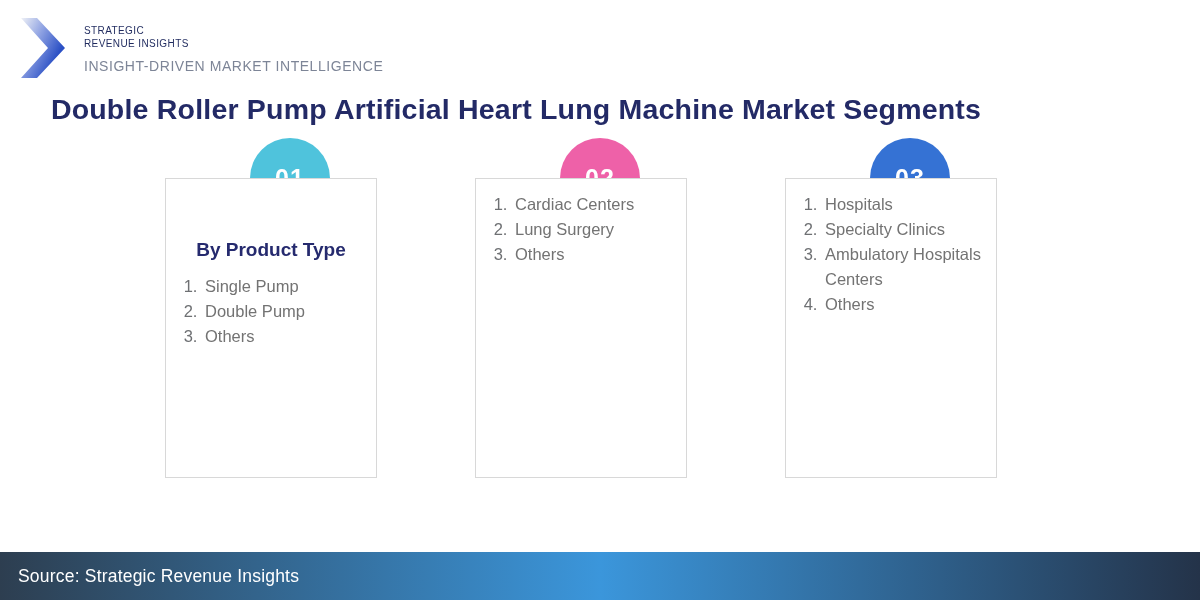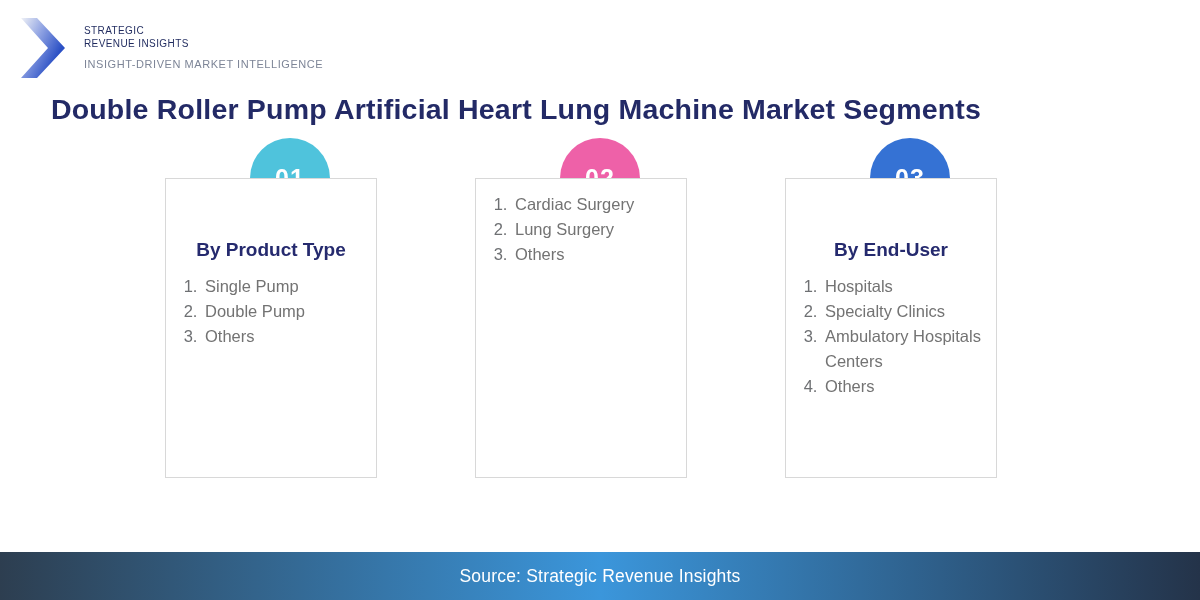--- a/index.html
+++ b/index.html
@@ -10,21 +10,21 @@
     background: #ffffff;
     font-family: "Liberation Sans", "DejaVu Sans", sans-serif;
     overflow: hidden;
   }
 
   
   .logo { position: absolute; left: 20px; top: 16px; display: flex; align-items: flex-start; }
   .logo-chevron { width: 46px; height: 60px; margin-top: 2px; }
   .logo-text { margin-left: 18px; padding-top: 10px; }
   .logo-line { font-size: 10px; font-weight: 400; letter-spacing: 0.4px; color: #1f2a5e; line-height: 1.0; margin-bottom: 3px; }
-  .logo-tagline { margin-top: 9px; font-size: 11px; letter-spacing: 0.55px; color: #7d8597; font-weight: 500; }
+  .logo-tagline { margin-top: 9px; font-size: 14px; letter-spacing: 0.55px; color: #7d8597; font-weight: 500; }
 
   
   .page-title {
     position: absolute; top: 93px; left: 0; width: 1032px;
     text-align: center; font-size: 28.5px; font-weight: 700; color: #232a66;
     letter-spacing: 0.2px;
   }
 
   
   .card {
@@ -55,21 +55,21 @@
     font-size: 16.5px; color: #737373;
     line-height: 25px;
   }
   .card-list li { padding-left: 3px; }
   .card-list li::marker { color: #6e7073; }
 
   
   .footer {
     position: absolute; left: 0; bottom: 0; width: 1200px; height: 48px;
     background: linear-gradient(90deg, #2d3e50 0%, #3b96db 50%, #243349 100%);
-    display: flex; align-items: center; justify-content: center;
+    display: flex; align-items: center; justify-content: flex-start;
     padding: 0 18px;
     color: #ffffff; font-size: 17.5px; font-weight: 400; letter-spacing: 0.2px;
   }
 </style>
 </head>
 <body>
 
 <div class="logo">
   <svg class="logo-chevron" viewBox="0 0 46 60" aria-hidden="true">
     <defs>
@@ -104,28 +104,27 @@
   <div class="card-heading">By Product Type</div>
   <ol class="card-list">
     <li>Single Pump</li>
     <li>Double Pump</li>
     <li>Others</li>
   </ol>
 </div>
 
 <div class="card card-2">
   <ol class="card-list">
-    <li>Cardiac Surgery</li>
+    <li>Cardiac Centers</li>
     <li>Lung Surgery</li>
     <li>Others</li>
   </ol>
 </div>
 
 <div class="card card-3">
-  <div class="card-heading">By End-User</div>
   <ol class="card-list">
     <li>Hospitals</li>
     <li>Specialty Clinics</li>
     <li>Ambulatory Hospitals Centers</li>
     <li>Others</li>
   </ol>
 </div>
 
 <div class="footer">
   <span>Source: Strategic Revenue Insights</span>

